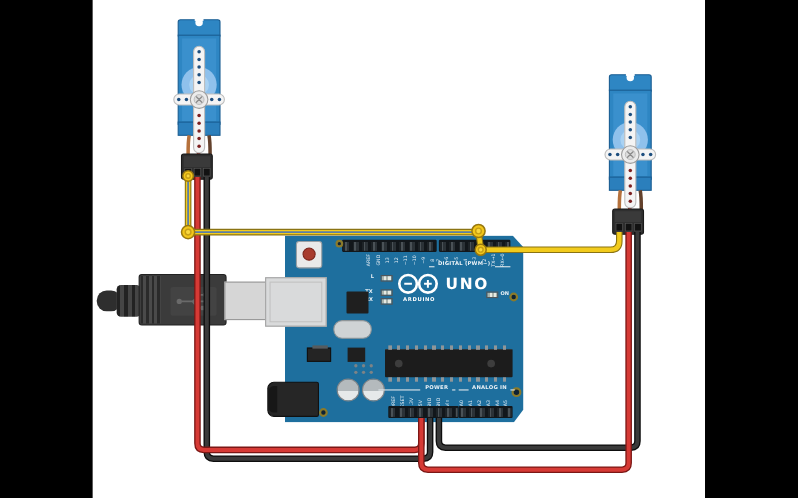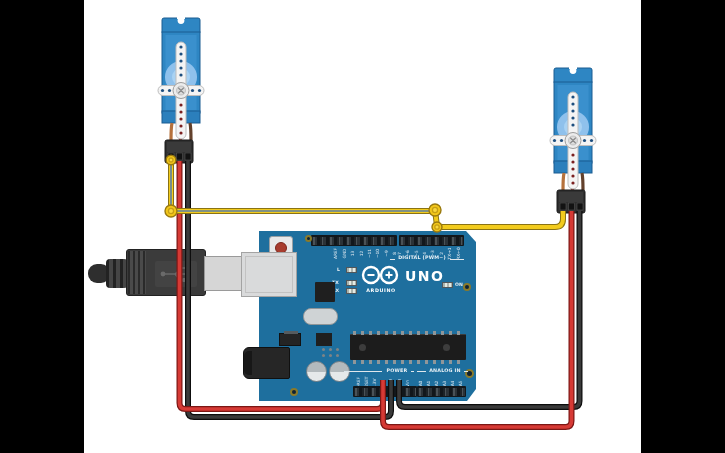--- a/index.html
+++ b/index.html
@@ -18,21 +18,21 @@
      background:repeating-linear-gradient(90deg,#222 0 3px,#454545 3px 7px);border-radius:4px;}
   #usb-plug{left:126px;top:249px;width:80px;height:47px;background:#3b3b3b;border:1px solid #222;border-radius:3px;}
   #usb-plug-ribs{left:128px;top:251px;width:18px;height:43px;
      background:repeating-linear-gradient(90deg,#2a2a2a 0 2px,#4a4a4a 2px 5px);}
   #usb-emblem{left:155px;top:261px;width:42px;height:26px;background:#434343;border-radius:2px;}
   #usb-metal{left:204px;top:256px;width:40px;height:35px;background:#d6d6d6;border:1px solid #9a9a9a;}
   #usb-port{left:241px;top:252px;width:56px;height:45px;background:#d9dadb;border:1px solid #a3a3a3;z-index:6;}
   #usb-port-inner{position:absolute;left:3px;top:3px;right:3px;bottom:3px;border:1px solid #c2c2c2;}
 
   
-  #board{position:absolute;left:259px;top:231px;width:217px;height:170px;background:var(--boardBlue,#1e6f9e);
+  #board{position:absolute;left:259px;top:214px;width:217px;height:170px;background:var(--boardBlue,#1e6f9e);
      clip-path:polygon(0 0,207px 0,217px 11px,217px 158px,208px 170px,0 170px);z-index:5;}
   .pinstrip{position:absolute;height:11px;background:#12171b;border-radius:1px;}
   .pinstrip::before{content:"";position:absolute;left:1px;right:1px;top:1.5px;bottom:1.5px;
      background:repeating-linear-gradient(90deg,#1d2327 0 1.5px,#4a5257 1.5px 3px,#2b3237 3px 5.5px,#12171b 5.5px 8.5px);}
   .pinlabel{position:absolute;top:0;width:18px;height:18px;display:flex;align-items:center;justify-content:center;pointer-events:none;}
   .pinlabel span{transform:rotate(-90deg);font-size:4.3px;line-height:5px;white-space:nowrap;color:#e3ecf3;}
   .btitle{position:absolute;color:#e9f1f6;font-weight:bold;text-align:center;font-size:4.8px;line-height:6px;letter-spacing:.2px;}
   .bline{position:absolute;height:1px;background:#dfe7ec;}
   .ledbar{position:absolute;width:11px;height:6px;border:1px solid #50575b;
      background:repeating-linear-gradient(90deg,#aab4ad 0 2px,#e6eae3 2px 4px);}

